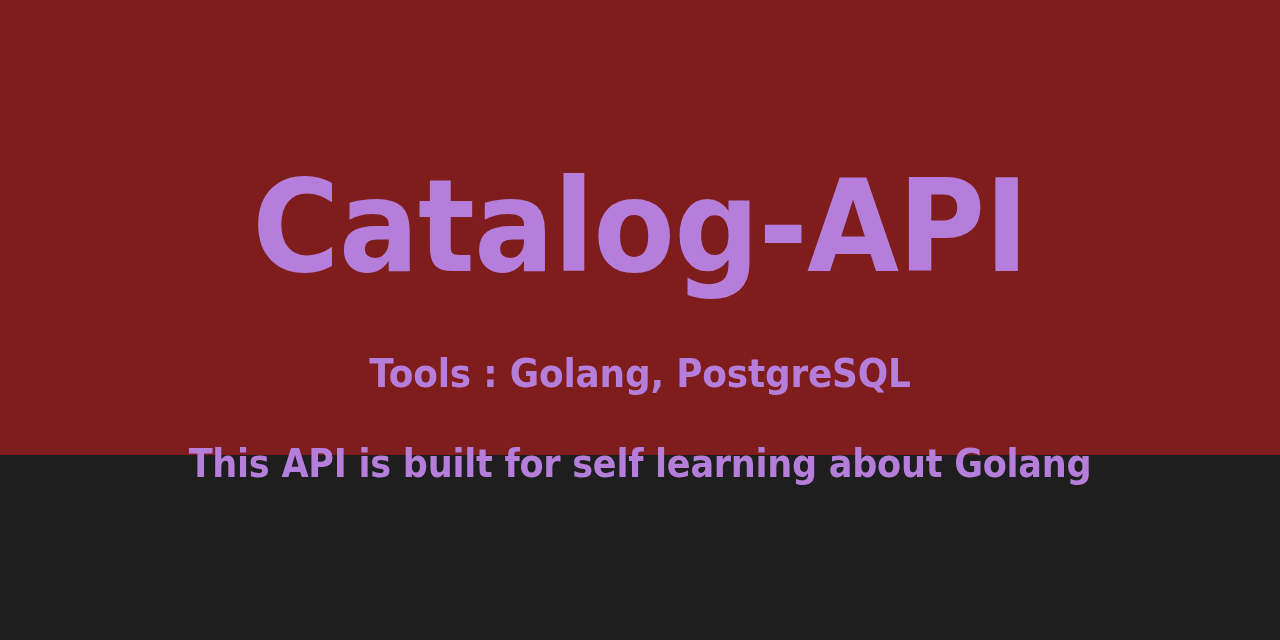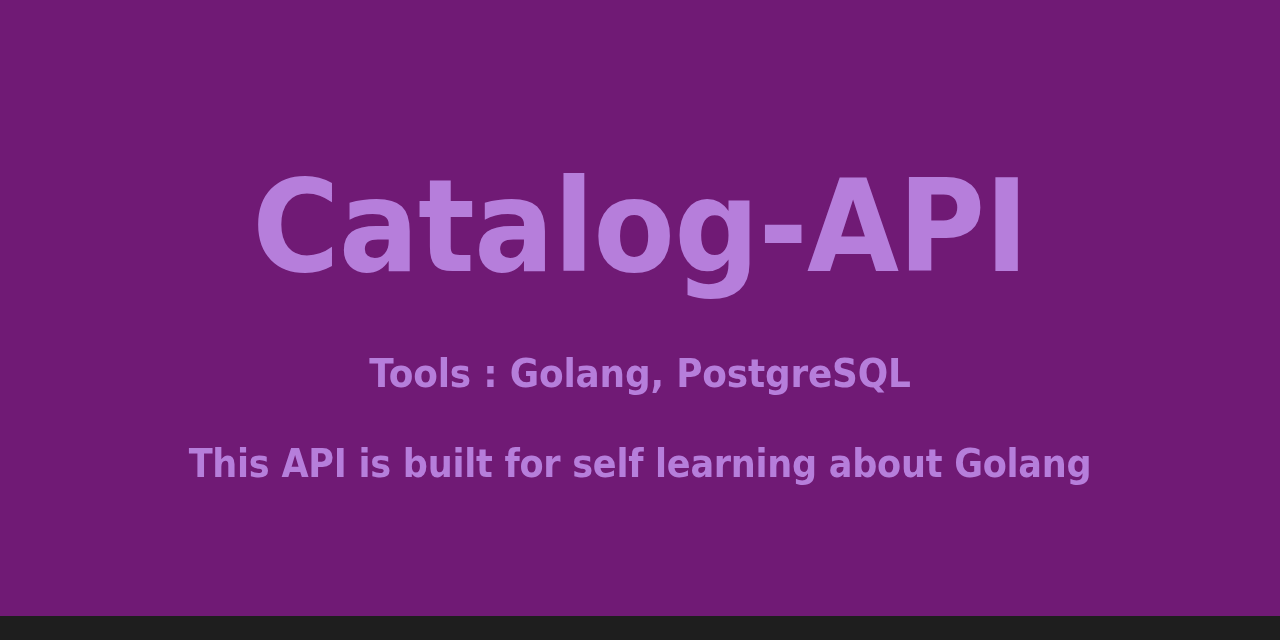--- a/index.html
+++ b/index.html
@@ -12,23 +12,23 @@
     width: 1280px;
     height: 640px;
     overflow: hidden;
     background: #1e1e1e;
     font-family: "DejaVu Sans", sans-serif;
   }
 
   .banner {
     position: relative;
     width: 1280px;
-    height: 616px;
+    height: 455px;
     box-sizing: border-box;
-    background: #701a75;
+    background: #7f1d1d;
     display: flex;
     flex-direction: column;
     align-items: center;
     justify-content: flex-start;
   }
 
   .banner-title {
     position: absolute;
     left: 0;
     right: 0;

